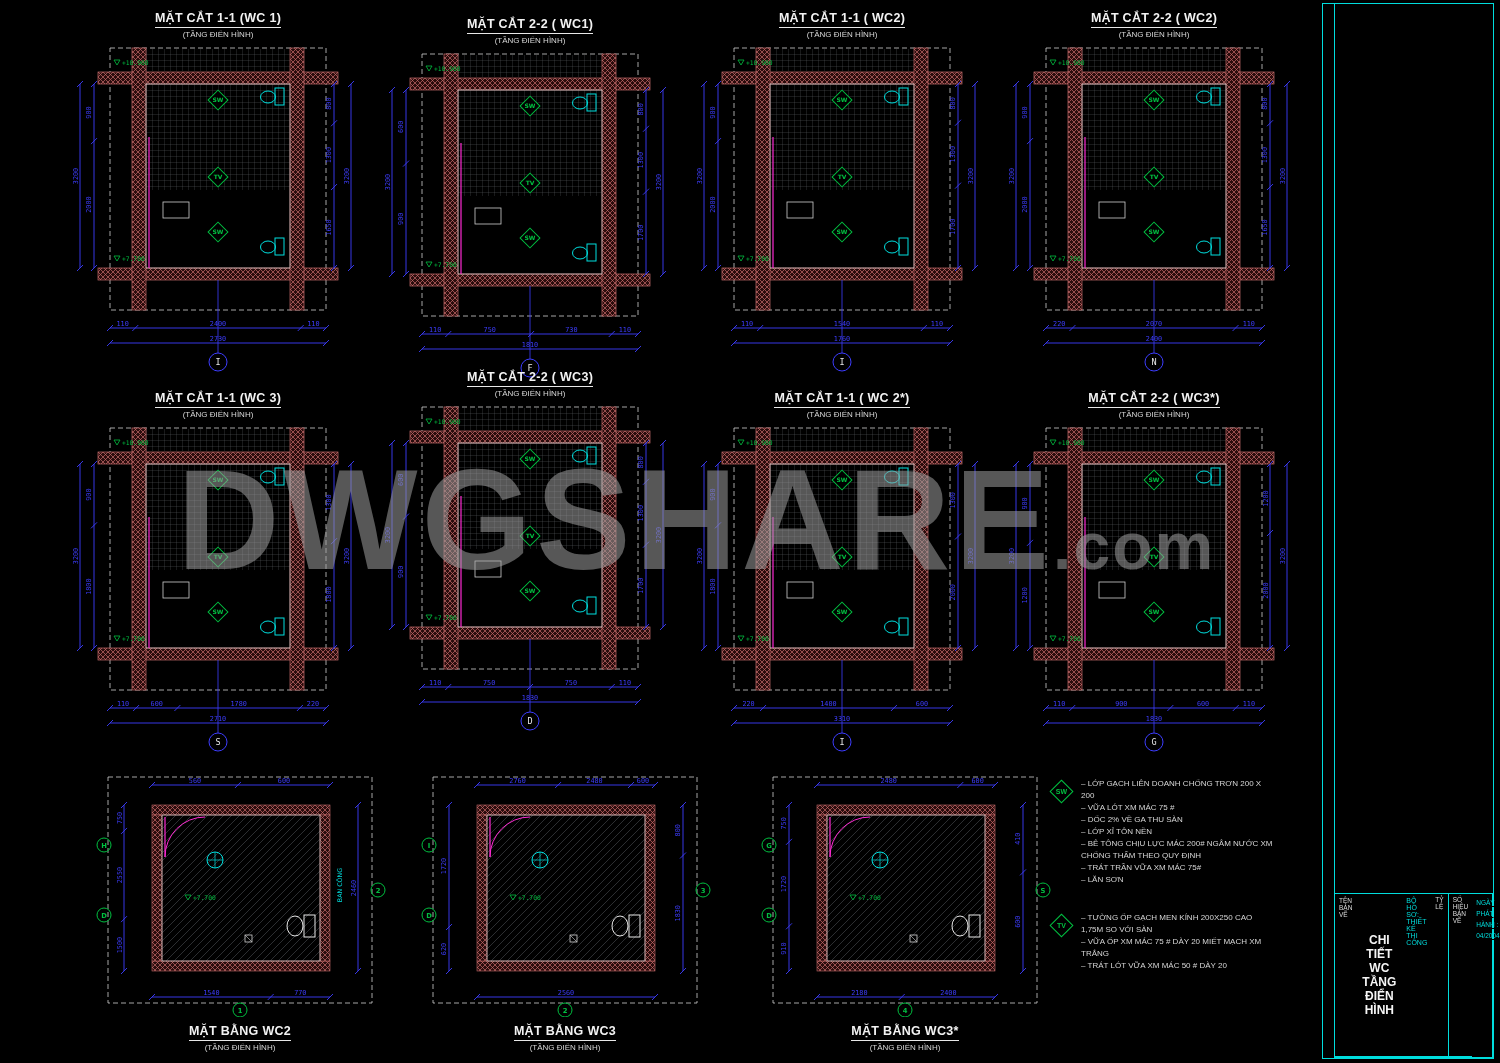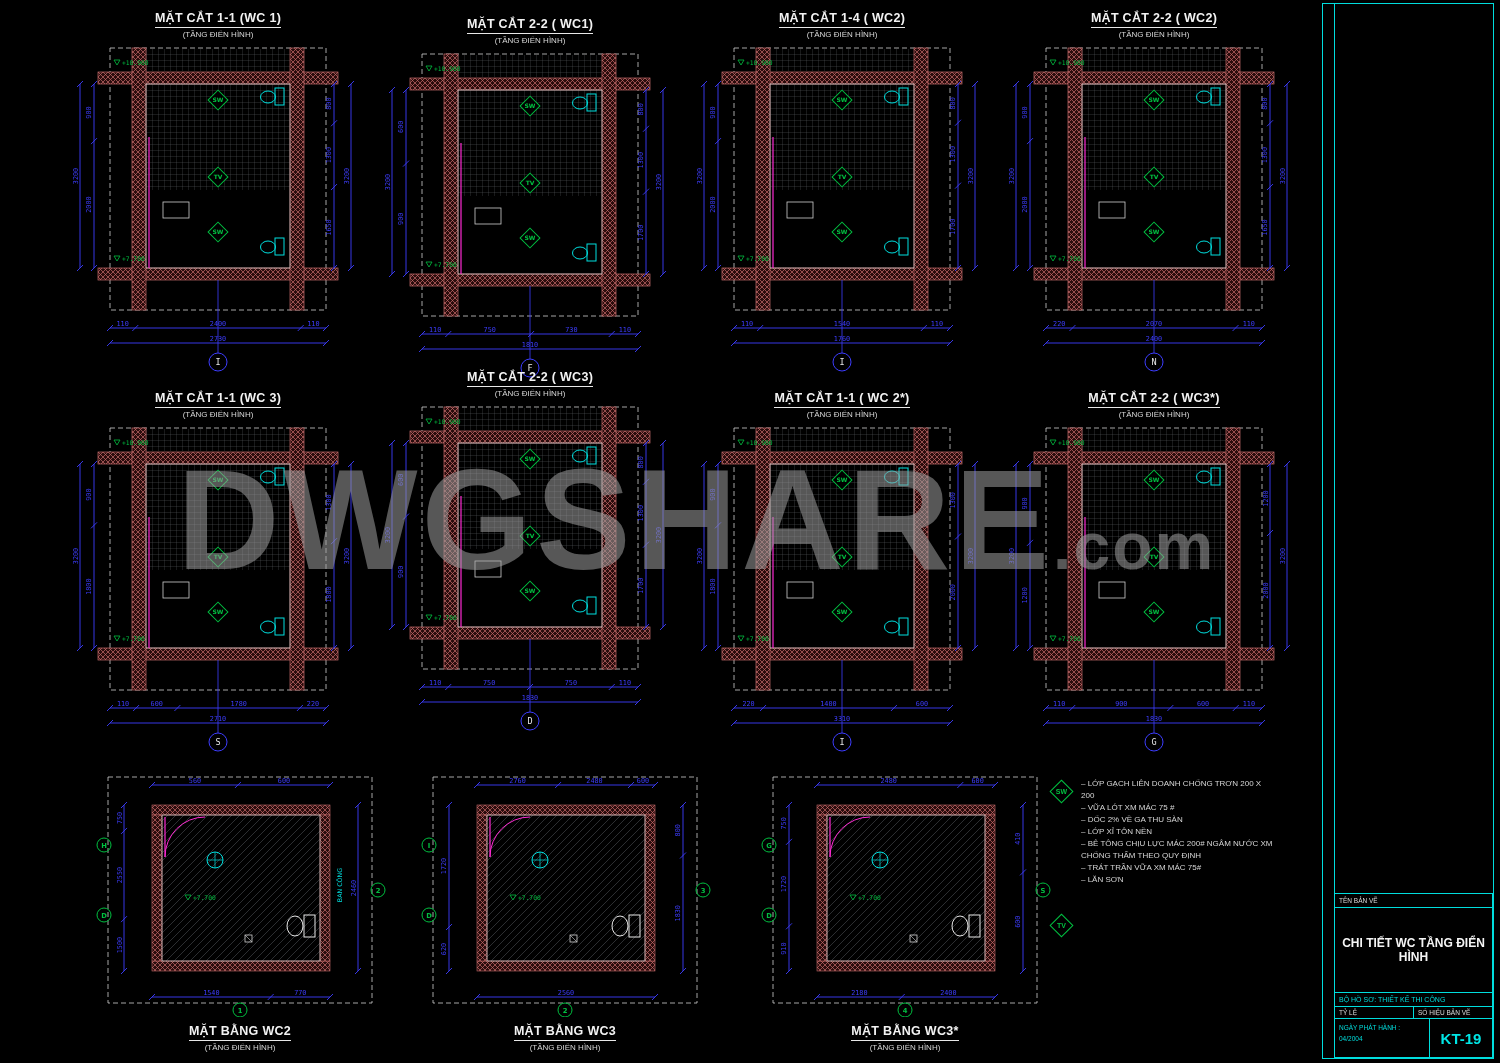--- a/index.html
+++ b/index.html
@@ -15,21 +15,21 @@
   #watermark .wm-suffix{font-size:66px;letter-spacing:2px;}
   #notes{position:absolute;left:1048px;top:778px;width:228px;color:#d6d6d6;}
   .note-group{display:flex;margin-bottom:26px;}
   .diamond{flex:0 0 auto;width:15px;height:15px;border:1.2px solid #00c040;transform:rotate(45deg);margin:5px 11px 0 5px;}
   .diamond i{display:block;width:15px;height:15px;transform:rotate(-45deg);font-style:normal;color:#00c040;font-size:7px;font-weight:bold;text-align:center;line-height:15px;}
   .note-items{flex:1;}
   .note-item{font-size:8px;line-height:1.5;color:#d6d6d6;}
   .note-item::before{content:"–  ";}
   #frame-right{position:absolute;left:1322px;top:3px;width:172px;height:1056px;border:1px solid #00dddd;box-sizing:border-box;}
   #frame-right::before{content:"";position:absolute;left:11px;top:0;bottom:0;border-left:1px solid #00dddd;}
-  #titleblock{position:absolute;left:1334px;top:893px;width:159px;height:165px;border:1px solid #00dddd;box-sizing:border-box;display:flex;flex-direction:column;z-index:5;background:#000;}
+  #titleblock{position:absolute;left:1334px;top:893px;width:159px;height:165px;border:1px solid #00dddd;box-sizing:border-box;display:flex;z-index:5;background:#000;}
   .tb-row{border-bottom:1px solid #00dddd;box-sizing:border-box;}
   .tb-ten{font-size:6.5px;color:#dcdcdc;padding:3px 4px;}
   .tb-title{flex:1;display:flex;align-items:center;justify-content:center;font-weight:bold;font-size:12px;color:#f5f5f5;text-align:center;padding:0 6px;}
   .tb-hoso{font-size:7px;color:#00dddd;padding:3px 4px;}
   .tb-split{display:flex;font-size:6.5px;color:#dcdcdc;}
   .tb-split div{flex:1;padding:2px 4px;}
   .tb-split div+div{border-left:1px solid #00dddd;}
   .tb-bottom{flex:0 0 38px;display:flex;border-bottom:none;text-decoration:underline;}
   .tb-ngay{flex:1;font-size:6.5px;color:#00dddd;padding:3px 4px;line-height:1.7;}
   .tb-num{flex:0 0 62px;border-left:1px solid #00dddd;display:flex;align-items:center;justify-content:center;color:#00e5e5;font-weight:bold;font-size:15px;}
@@ -184,21 +184,21 @@
         <line x1="42" y1="301" x2="258" y2="301" stroke="#3d3dff" stroke-width="0.9"></line>
         <line x1="39" y1="304" x2="45" y2="298" stroke="#3d3dff" stroke-width="0.9"></line>
         <text x="150" y="298.5" fill="#3d3dff" font-size="6.8" text-anchor="middle" font-family="DejaVu Sans Mono, monospace">1810</text>
         <line x1="255" y1="304" x2="261" y2="298" stroke="#3d3dff" stroke-width="0.9"></line>
         <line x1="150" y1="238" x2="150" y2="311" stroke="#3d3dff" stroke-width="0.8"></line>
         <circle cx="150" cy="320" r="9" fill="none" stroke="#3d3dff" stroke-width="1"></circle>
         <text x="150" y="323" fill="#e8e8e8" font-size="8.5" text-anchor="middle" font-family="DejaVu Sans Mono, monospace">F</text>
       </svg>
   </div>
   <div class="panel section-panel" style="left:692px;top:8px">
-    <div class="ptitle"><span>MẶT CẮT 1-4 ( WC2)</span></div>
+    <div class="ptitle"><span>MẶT CẮT 1-1 ( WC2)</span></div>
     <div class="psub">(TẦNG ĐIỂN HÌNH)</div>
     <svg viewBox="0 0 300 330">
         <rect x="42" y="6" width="216" height="262" fill="none" stroke="#cfcfcf" stroke-width="0.8" stroke-dasharray="5 3"></rect>
         <rect x="78" y="7" width="144" height="22" fill="url(#tileGrid)"></rect>
         <rect x="78" y="42" width="144" height="106" fill="url(#tileGrid)"></rect>
         <rect x="30" y="30" width="240" height="12" fill="url(#pinkHatch)" stroke="#c46a6a" stroke-width="0.7"></rect>
         <rect x="30" y="226" width="240" height="12" fill="url(#pinkHatch)" stroke="#c46a6a" stroke-width="0.7"></rect>
         <rect x="64" y="6" width="14" height="262" fill="url(#pinkHatch)" stroke="#c46a6a" stroke-width="0.7"></rect>
         <rect x="222" y="6" width="14" height="262" fill="url(#pinkHatch)" stroke="#c46a6a" stroke-width="0.7"></rect>
         <rect x="78" y="42" width="144" height="184" fill="none" stroke="#cfcfcf" stroke-width="0.7"></rect>
@@ -778,20 +778,25 @@
         <div class="note-item">LỚP XỈ TÔN NỀN</div>
         <div class="note-item">BÊ TÔNG CHỊU LỰC MÁC 200# NGÂM NƯỚC XM CHỐNG THẤM THEO QUY ĐỊNH</div>
         <div class="note-item">TRÁT TRẦN VỮA XM MÁC 75#</div>
         <div class="note-item">LĂN SƠN</div>
       </div>
     </div>
     <div class="note-group">
       <div class="diamond">
           <i>TV</i>
         </div>
+      <div class="note-items">
+        <div class="note-item">TƯỜNG ỐP GẠCH MEN KÍNH 200X250 CAO 1,75M SO VỚI SÀN</div>
+        <div class="note-item">VỮA ỐP XM MÁC 75 # DÀY 20 MIẾT MẠCH XM TRẮNG</div>
+        <div class="note-item">TRÁT LÓT VỮA XM MÁC 50 # DÀY 20</div>
+      </div>
     </div>
   </div>
 
   <div id="watermark"><span class="wm-main">DWGSHARE</span><span class="wm-suffix">.com</span></div>
 
   <div id="frame-right"></div>
   <div id="titleblock">
     <div class="tb-row tb-ten">TÊN BẢN VẼ</div>
     <div class="tb-row tb-title">CHI TIẾT WC TẦNG ĐIỂN HÌNH</div>
     <div class="tb-row tb-hoso">BỘ HỒ SƠ: THIẾT KẾ THI CÔNG</div>

